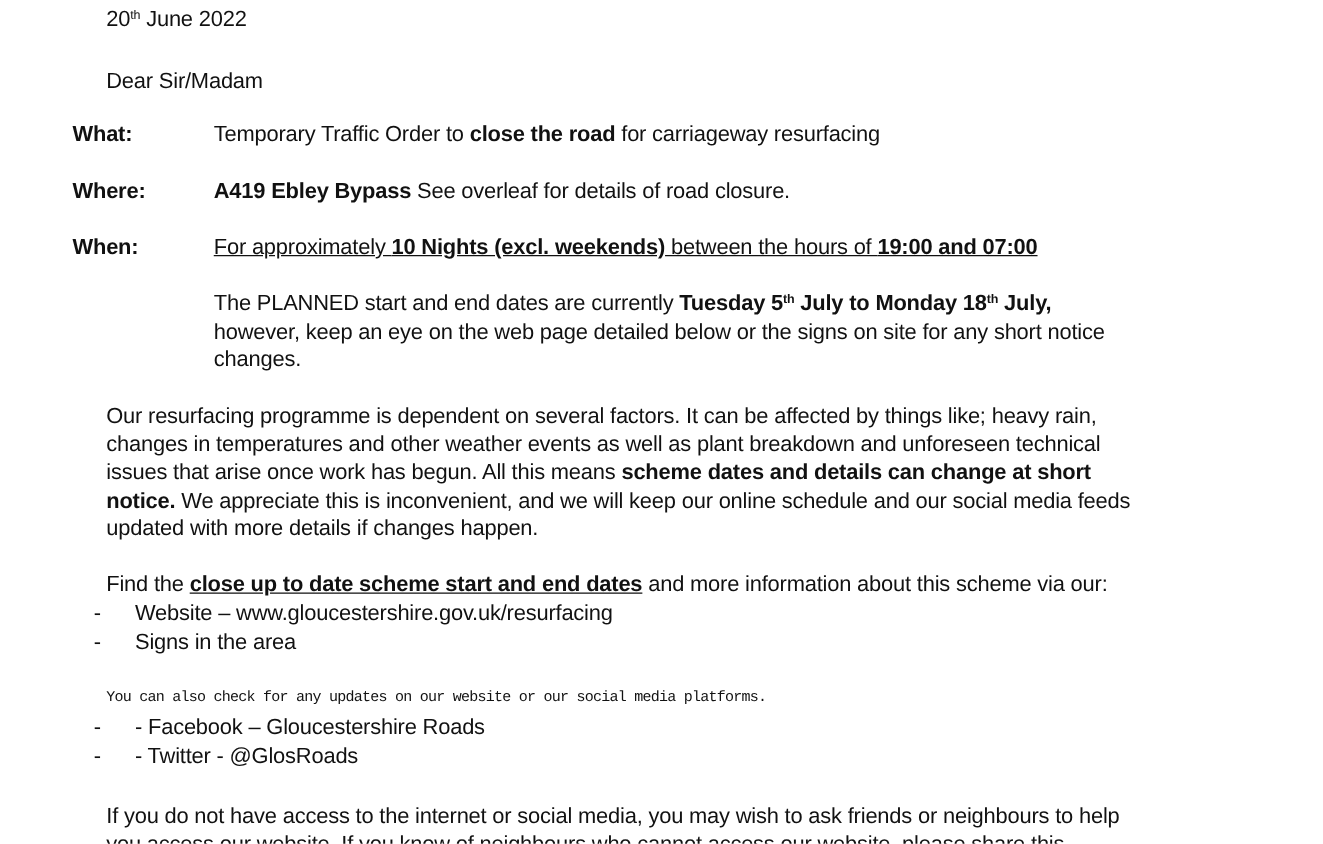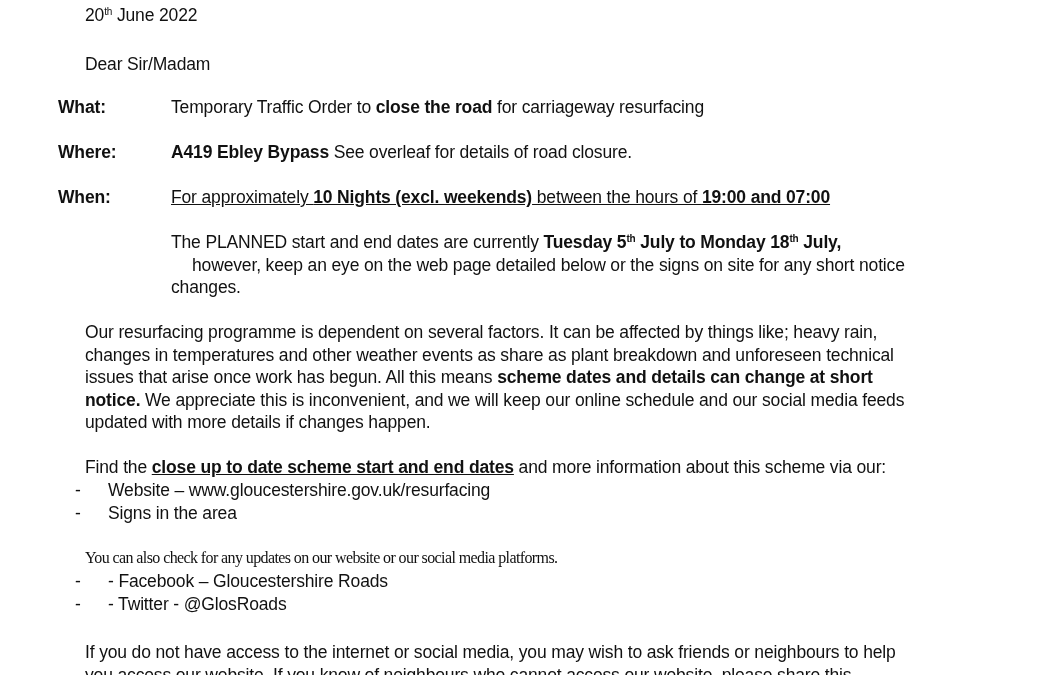--- a/index.html
+++ b/index.html
@@ -57,22 +57,22 @@
       left: 75px;
       line-height: 22.5px;
     }
     .bullet-text {
       position: absolute;
       left: 108px;
       white-space: nowrap;
       line-height: 22.5px;
     }
     .alt-font {
-      font-family: Liberation Serif, serif;
-      font-size: 16px;
+      font-family: Liberation Mono, monospace;
+      font-size: 12px;
       letter-spacing: -0.6px;
     }
   </style>
 </head>
 <body>
 
 <div class="page">
 
   <div class="line" style="top:4px;">
     <span>20</span><sup>th</sup><span> June 2022</span>
@@ -91,25 +91,25 @@
   </div>
 
   <div class="label" style="top:186px;">When:</div>
   <div class="value" style="top:186px;text-decoration:underline;">
     <span>For approximately </span><b>10 Nights (excl. weekends)</b><span> between the hours of </span><b>19:00 and 07:00</b>
   </div>
 
   <div class="value" style="top:231px;">
     <span>The PLANNED start and end dates are currently </span><b>Tuesday 5</b><sup class="b">th</sup><b> July to Monday 18</b><sup class="b">th</sup><b> July,</b>
   </div>
-  <div class="value" style="top:253.5px;margin-left:21px;">however, keep an eye on the web page detailed below or the signs on site for any short notice</div>
+  <div class="value" style="top:253.5px;">however, keep an eye on the web page detailed below or the signs on site for any short notice</div>
   <div class="value" style="top:276px;">changes.</div>
 
   <div class="line" style="top:321px;">Our resurfacing programme is dependent on several factors. It can be affected by things like; heavy rain,</div>
-  <div class="line" style="top:343.5px;">changes in temperatures and other weather events as share as plant breakdown and unforeseen technical</div>
+  <div class="line" style="top:343.5px;">changes in temperatures and other weather events as well as plant breakdown and unforeseen technical</div>
   <div class="line" style="top:366px;">
     <span>issues that arise once work has begun. All this means </span><b>scheme dates and details can change at short</b>
   </div>
   <div class="line" style="top:388.5px;">
     <b>notice.</b><span> We appreciate this is inconvenient, and we will keep our online schedule and our social media feeds</span>
   </div>
   <div class="line" style="top:411px;">updated with more details if changes happen.</div>
 
   <div class="line" style="top:456px;">
     <span>Find the </span><span class="u">close up to date scheme start and end dates</span><span> and more information about this scheme via our:</span>

